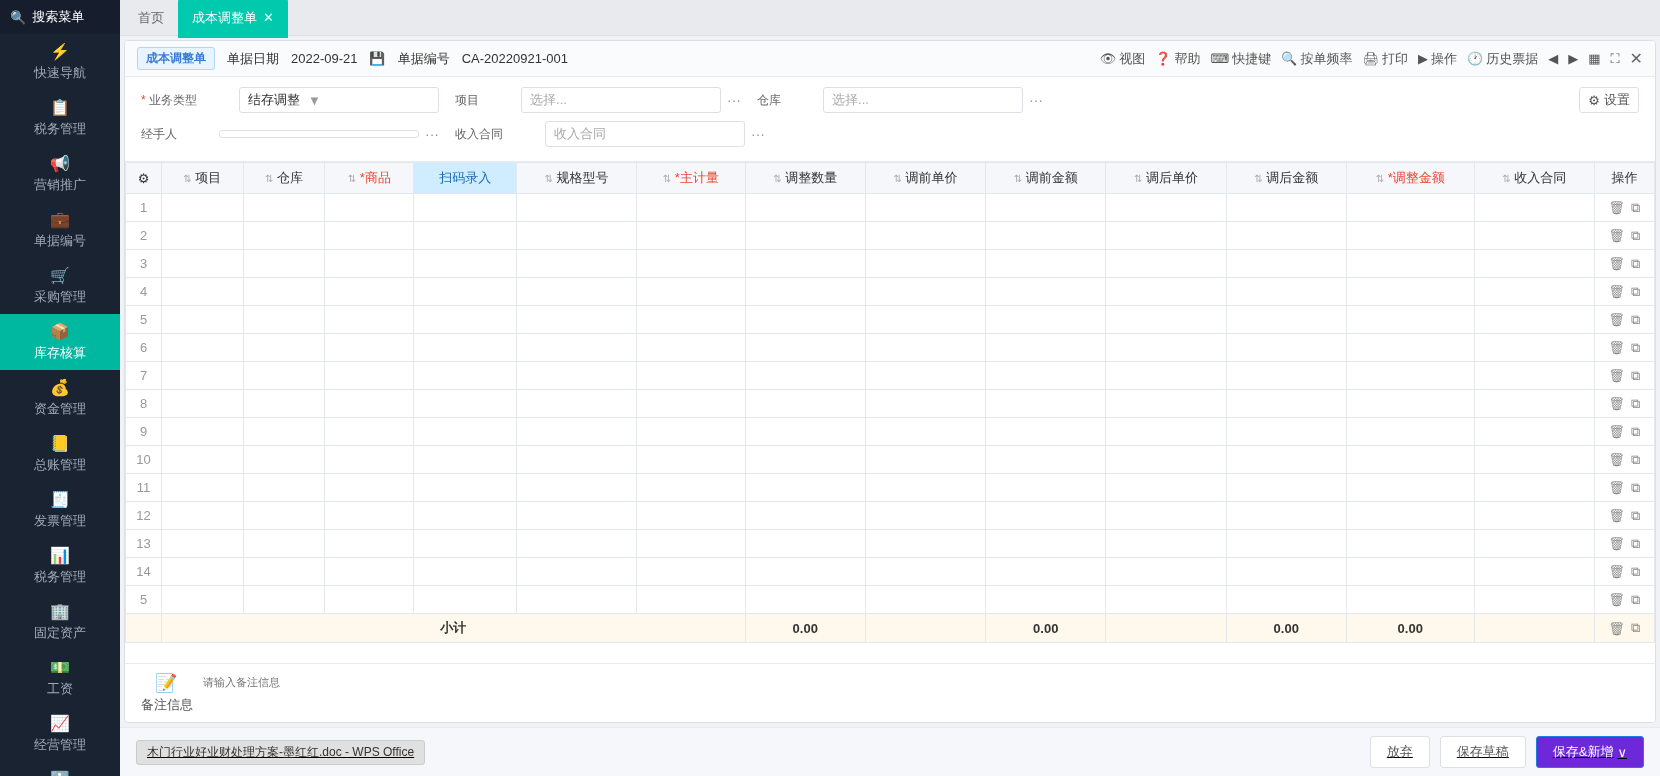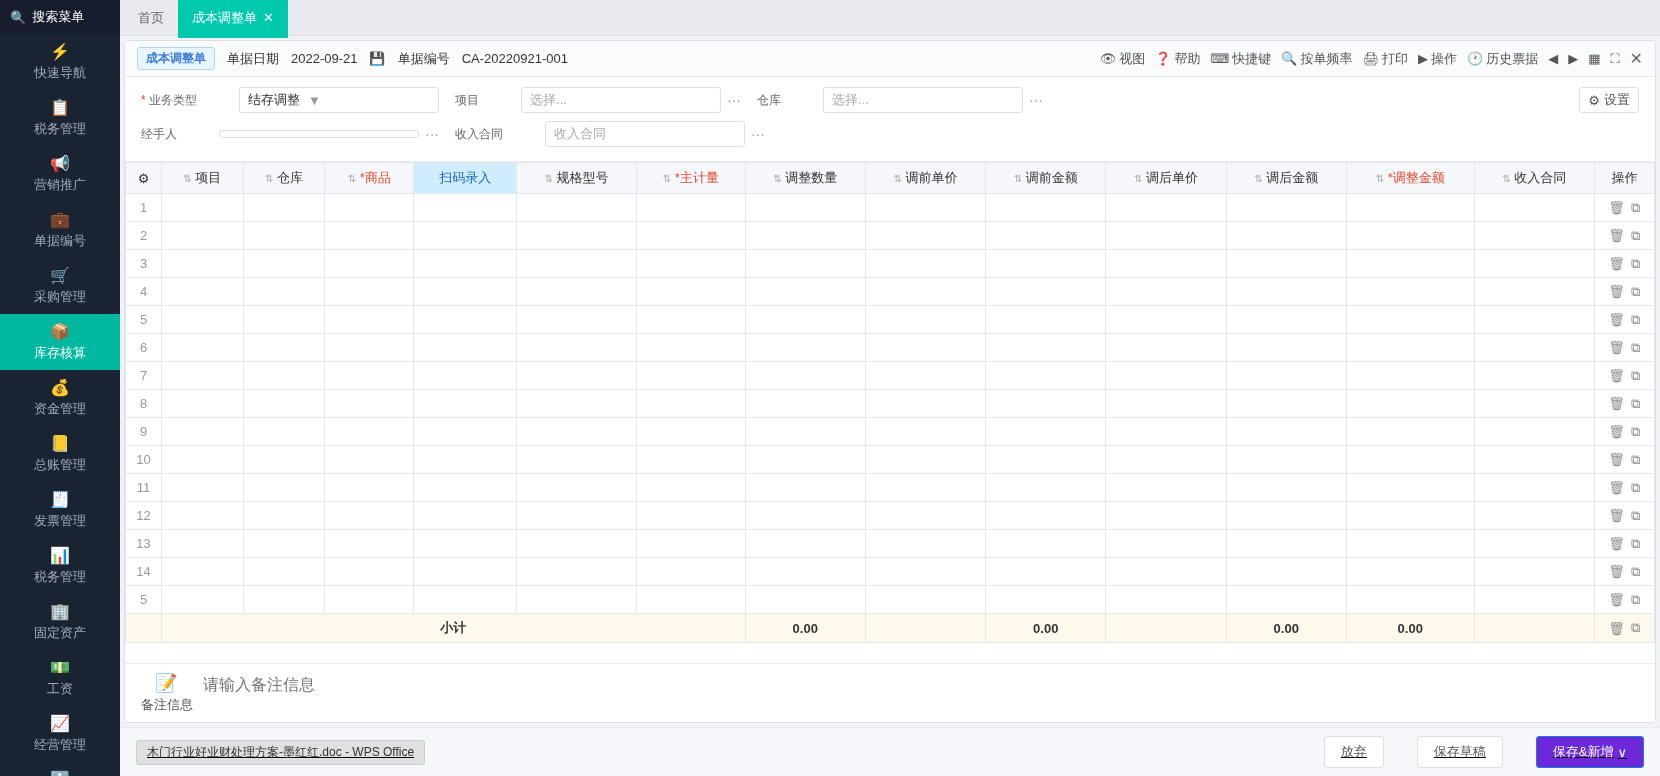--- a/index.html
+++ b/index.html
@@ -235,21 +235,21 @@
       gap: 2px;
       color: #555;
       font-size: 11px;
       min-width: 40px;
     }
     .notes-icon { font-size: 18px; color: #555; }
     .notes-input {
       flex: 1;
       border: none;
       outline: none;
-      font-size: 16px;
+      font-size: 11px;
       color: #aaa;
       padding: 4px 0;
     }
 
     
     .footer {
       display: flex;
       align-items: center;
       justify-content: flex-end;
       padding: 8px 16px;
@@ -271,21 +271,20 @@
       font-size: 12px;
       color: #333;
       cursor: pointer;
     }
     .btn {
       padding: 6px 16px;
       border-radius: 3px;
       font-size: 13px;
       cursor: pointer;
       border: 1px solid transparent;
-      margin-left: 23px;
     }
     .btn-default {
       background: #fff;
       border-color: #dce0e6;
       color: #555;
     }
     .btn-secondary {
       background: #fff;
       border-color: #dce0e6;
       color: #555;

